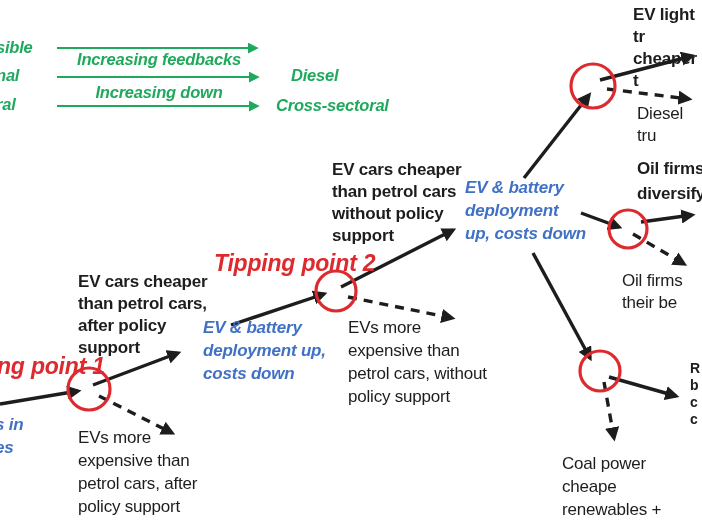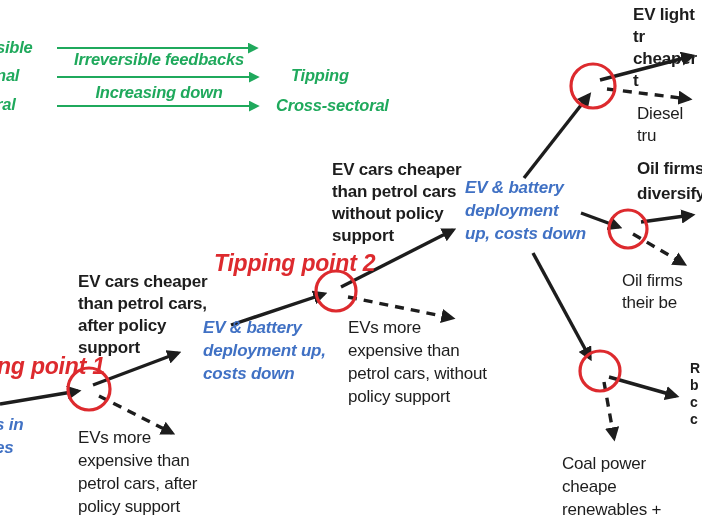--- a/index.html
+++ b/index.html
@@ -73,23 +73,23 @@
     <line class="dashed" x1="604" y1="382" x2="614" y2="438" marker-end="url(#mBlack)"></line>
 
     <circle class="tipcircle" cx="89" cy="389" r="21"></circle>
     <circle class="tipcircle" cx="336" cy="291" r="20"></circle>
     <circle class="tipcircle" cx="593" cy="86" r="22"></circle>
     <circle class="tipcircle" cx="628" cy="229" r="19"></circle>
     <circle class="tipcircle" cx="600" cy="371" r="20"></circle>
   </svg>
 
   <div class="lbl green" style="left:-4px;top:38px;">sible</div>
-  <div class="lbl green center" style="left:57px;top:50px;width:204px;">Irreversible feedbacks</div>
+  <div class="lbl green center" style="left:57px;top:50px;width:204px;">Increasing feedbacks</div>
   <div class="lbl green" style="left:-4px;top:66px;">nal</div>
-  <div class="lbl green" style="left:291px;top:66px;">Tipping</div>
+  <div class="lbl green" style="left:291px;top:66px;">Diesel</div>
   <div class="lbl green center" style="left:57px;top:83px;width:204px;">Increasing down</div>
   <div class="lbl green" style="left:-4px;top:95px;">ral</div>
   <div class="lbl green" style="left:276px;top:96px;">Cross-sectoral</div>
 
   <div class="lbl red" style="left:-3px;top:355px;">ng point 1</div>
   <div class="lbl red" style="left:214px;top:252px;">Tipping point 2</div>
 
   <div class="lbl blue" style="left:-5px;top:413px;">s in
 es</div>
   <div class="lbl blue" style="left:203px;top:316px;">EV &amp; battery

